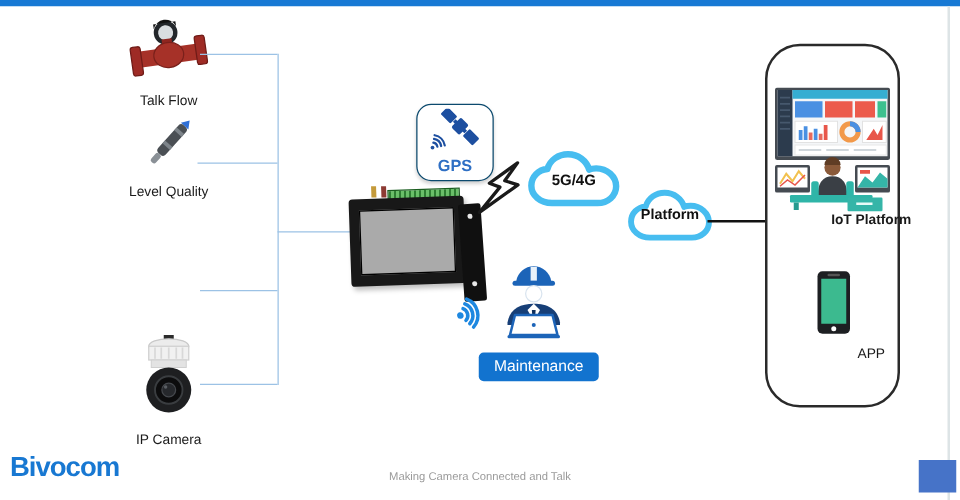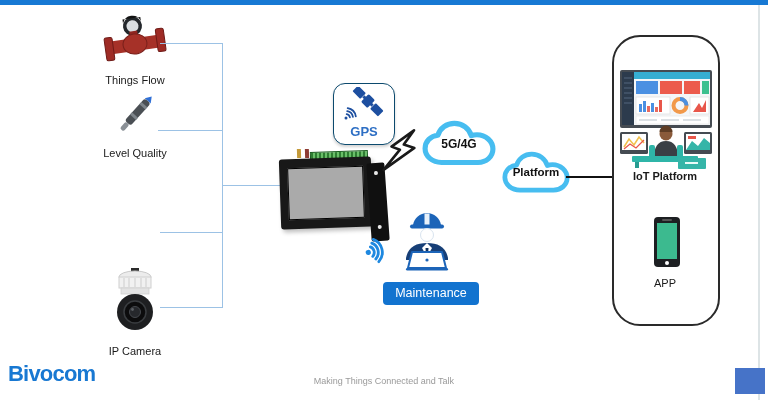--- a/index.html
+++ b/index.html
@@ -34,21 +34,21 @@
   
   .cloud{position:absolute;text-align:center;}
   .cloud .ctext{position:absolute;left:0;right:0;font-weight:bold;color:#111;}
   
   .mbtn{left:383px;top:282px;width:96px;height:23px;background:#1273cf;border-radius:4px;
         color:#fff;font-size:12.5px;font-weight:normal;text-align:center;line-height:23px;}
   
   .net-line{left:566px;top:176px;width:46px;height:2px;background:#111;}
   
   .panel{left:612px;top:35px;width:104px;height:287px;border:2px solid #2a2a2a;border-radius:28px;background:#fff;}
-  .plabel{position:absolute;left:612px;width:106px;text-align:center;font-size:11px;color:#1a1a1a;}
+  .plabel{position:absolute;left:644px;width:106px;text-align:center;font-size:11px;color:#1a1a1a;}
   
   .phone{left:654px;top:217px;width:26px;height:50px;background:#1d1f22;border-radius:4px;}
   .phone .screen{position:absolute;left:3px;top:6px;right:3px;bottom:8px;background:#3cba8f;}
   .phone .speaker{position:absolute;left:8px;top:2px;width:10px;height:2px;background:#555;border-radius:1px;}
   .phone .home{position:absolute;left:50%;bottom:2px;width:4px;height:4px;margin-left:-2px;background:#fff;border-radius:50%;}
   
   .logo{left:8px;top:361px;font-size:22px;font-weight:bold;letter-spacing:-0.8px;color:#1878d2;}
   .tagline{left:0;top:376px;width:768px;text-align:center;font-size:9px;color:#9a9a9a;}
   .accent-square{left:735px;top:368px;width:30px;height:26px;background:#4673c8;}
 </style>
@@ -68,21 +68,21 @@
           <circle cx="33" cy="13" r="6" fill="#d9dde0"></circle>
           <path d="M24,9 A9.5,9.5 0 0 1 42,9 L42,5 L24,5 Z" fill="#111"></path>
           <rect x="29" y="18" width="8" height="8" fill="#8f2620"></rect>
           <rect x="9" y="25" width="48" height="13" fill="#a63128"></rect>
           <ellipse cx="33" cy="31" rx="12" ry="10" fill="#a63128" stroke="#7a201b" stroke-width="1"></ellipse>
           <rect x="3" y="21" width="8" height="23" rx="2" fill="#9e2b25" stroke="#6f1b17" stroke-width="1"></rect>
           <rect x="55" y="19" width="8" height="23" rx="2" fill="#9e2b25" stroke="#6f1b17" stroke-width="1"></rect>
         </g>
       </svg>
     </span>
-    <div class="lbl">Things Flow</div>
+    <div class="lbl">Talk Flow</div>
   </div>
 
   <div class="sensor" style="left:93px;top:90px;">
     <span>
       <svg width="54" height="50" viewBox="0 0 54 50">
         <g transform="rotate(42 27 25)">
           <path d="M23,6 L27,0 L31,6 Z" fill="#2f6fd6"></path>
           <rect x="23" y="6" width="8" height="30" rx="3" fill="#4a4f54"></rect>
           <rect x="23" y="11" width="8" height="3" fill="#7d848a"></rect>
           <rect x="23" y="25" width="8" height="3" fill="#7d848a"></rect>
@@ -260,16 +260,16 @@
 
   <div class="abs phone">
     <div class="speaker"></div>
     <div class="screen"></div>
     <div class="home"></div>
   </div>
 
   <div class="abs plabel" style="top:277px;">APP</div>
 
   <div class="abs logo">Bivocom</div>
-  <div class="abs tagline">Making Things Connected and Talk</div>
+  <div class="abs tagline">Making Camera Connected and Talk</div>
   <div class="abs accent-square"></div>
 
 </div>
 
 </body></html>

